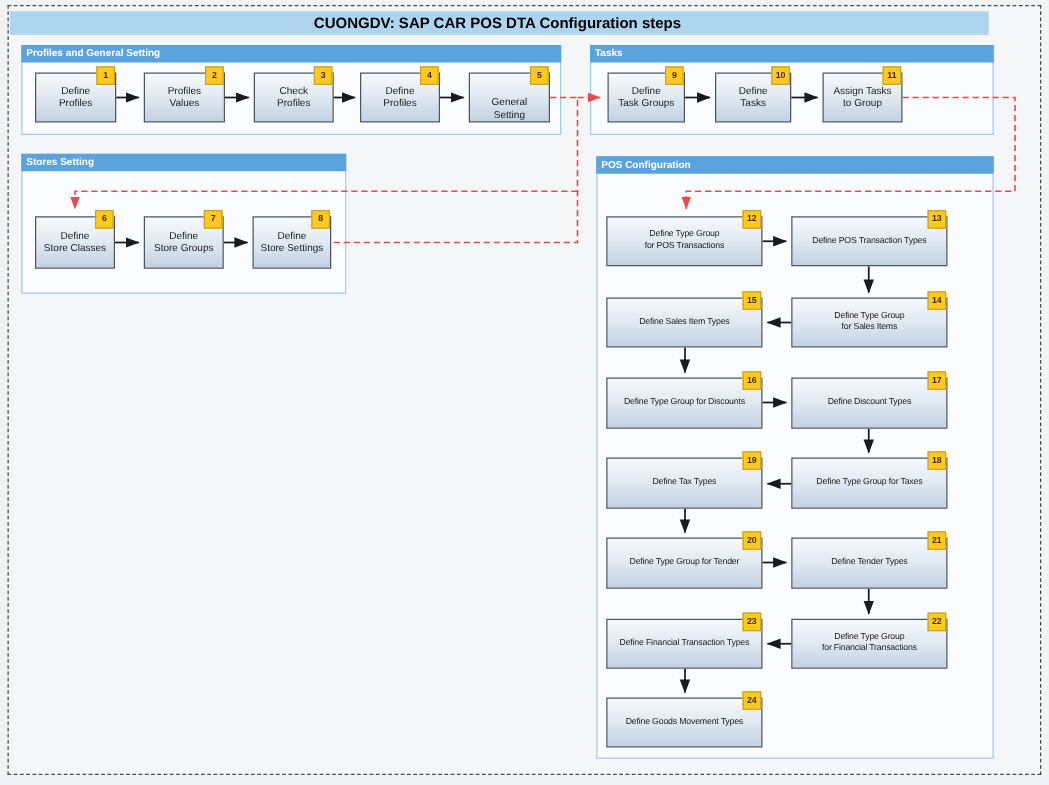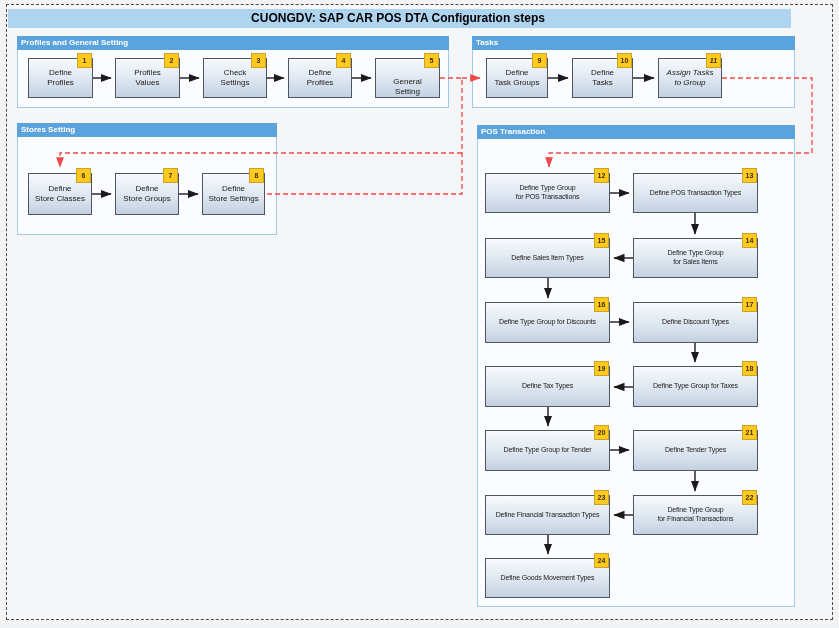--- a/index.html
+++ b/index.html
@@ -84,21 +84,21 @@
   <div class="panel" style="left:17px;top:36px;width:432px;height:72px;">
     <div class="panel-header">Profiles and General Setting</div>
   </div>
   <div class="panel" style="left:472px;top:36px;width:323px;height:72px;">
     <div class="panel-header">Tasks</div>
   </div>
   <div class="panel" style="left:17px;top:123px;width:260px;height:112px;">
     <div class="panel-header">Stores Setting</div>
   </div>
   <div class="panel" style="left:477px;top:125px;width:318px;height:482px;">
-    <div class="panel-header">POS Transaction</div>
+    <div class="panel-header">POS Configuration</div>
   </div>
 
   <svg class="connectors" width="839" height="628">
     <defs>
       <marker id="arrB" markerWidth="9" markerHeight="7" refX="7.5" refY="3" orient="auto">
         <path class="mk-black" d="M0,0 L8,3 L0,6 z"></path>
       </marker>
       <marker id="arrR" markerWidth="9" markerHeight="7" refX="7.5" refY="3" orient="auto">
         <path class="mk-red" d="M0,0 L8,3 L0,6 z"></path>
       </marker>
@@ -142,21 +142,21 @@
 Profiles</span>
   </div>
   <div class="node" style="left:115px;top:58px;width:65px;height:40px;">
     <span class="badge">2</span>
     <span class="lbl">Profiles
 Values</span>
   </div>
   <div class="node" style="left:203px;top:58px;width:64px;height:40px;">
     <span class="badge">3</span>
     <span class="lbl">Check
-Settings</span>
+Profiles</span>
   </div>
   <div class="node" style="left:288px;top:58px;width:64px;height:40px;">
     <span class="badge">4</span>
     <span class="lbl">Define
 Profiles</span>
   </div>
   <div class="node" style="left:375px;top:58px;width:65px;height:40px;align-items:flex-end;">
     <span class="badge">5</span>
     <span class="lbl">General
 Setting</span>
@@ -165,21 +165,21 @@
   <div class="node" style="left:486px;top:58px;width:62px;height:40px;">
     <span class="badge">9</span>
     <span class="lbl">Define
 Task Groups</span>
   </div>
   <div class="node" style="left:572px;top:58px;width:61px;height:40px;">
     <span class="badge">10</span>
     <span class="lbl">Define
 Tasks</span>
   </div>
-  <div class="node" style="left:658px;top:58px;width:64px;height:40px;font-style:italic;">
+  <div class="node" style="left:658px;top:58px;width:64px;height:40px;">
     <span class="badge">11</span>
     <span class="lbl">Assign Tasks
 to Group</span>
   </div>
 
   <div class="node" style="left:28px;top:173px;width:64px;height:42px;">
     <span class="badge">6</span>
     <span class="lbl">Define
 Store Classes</span>
   </div>

